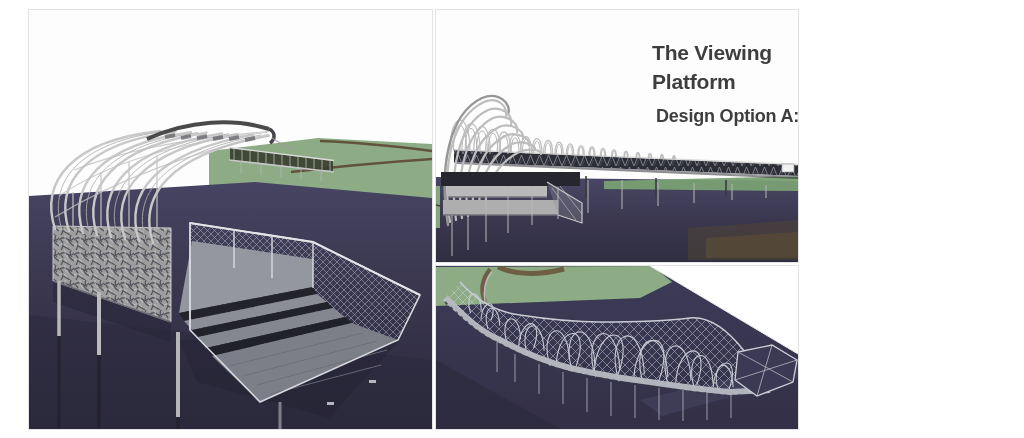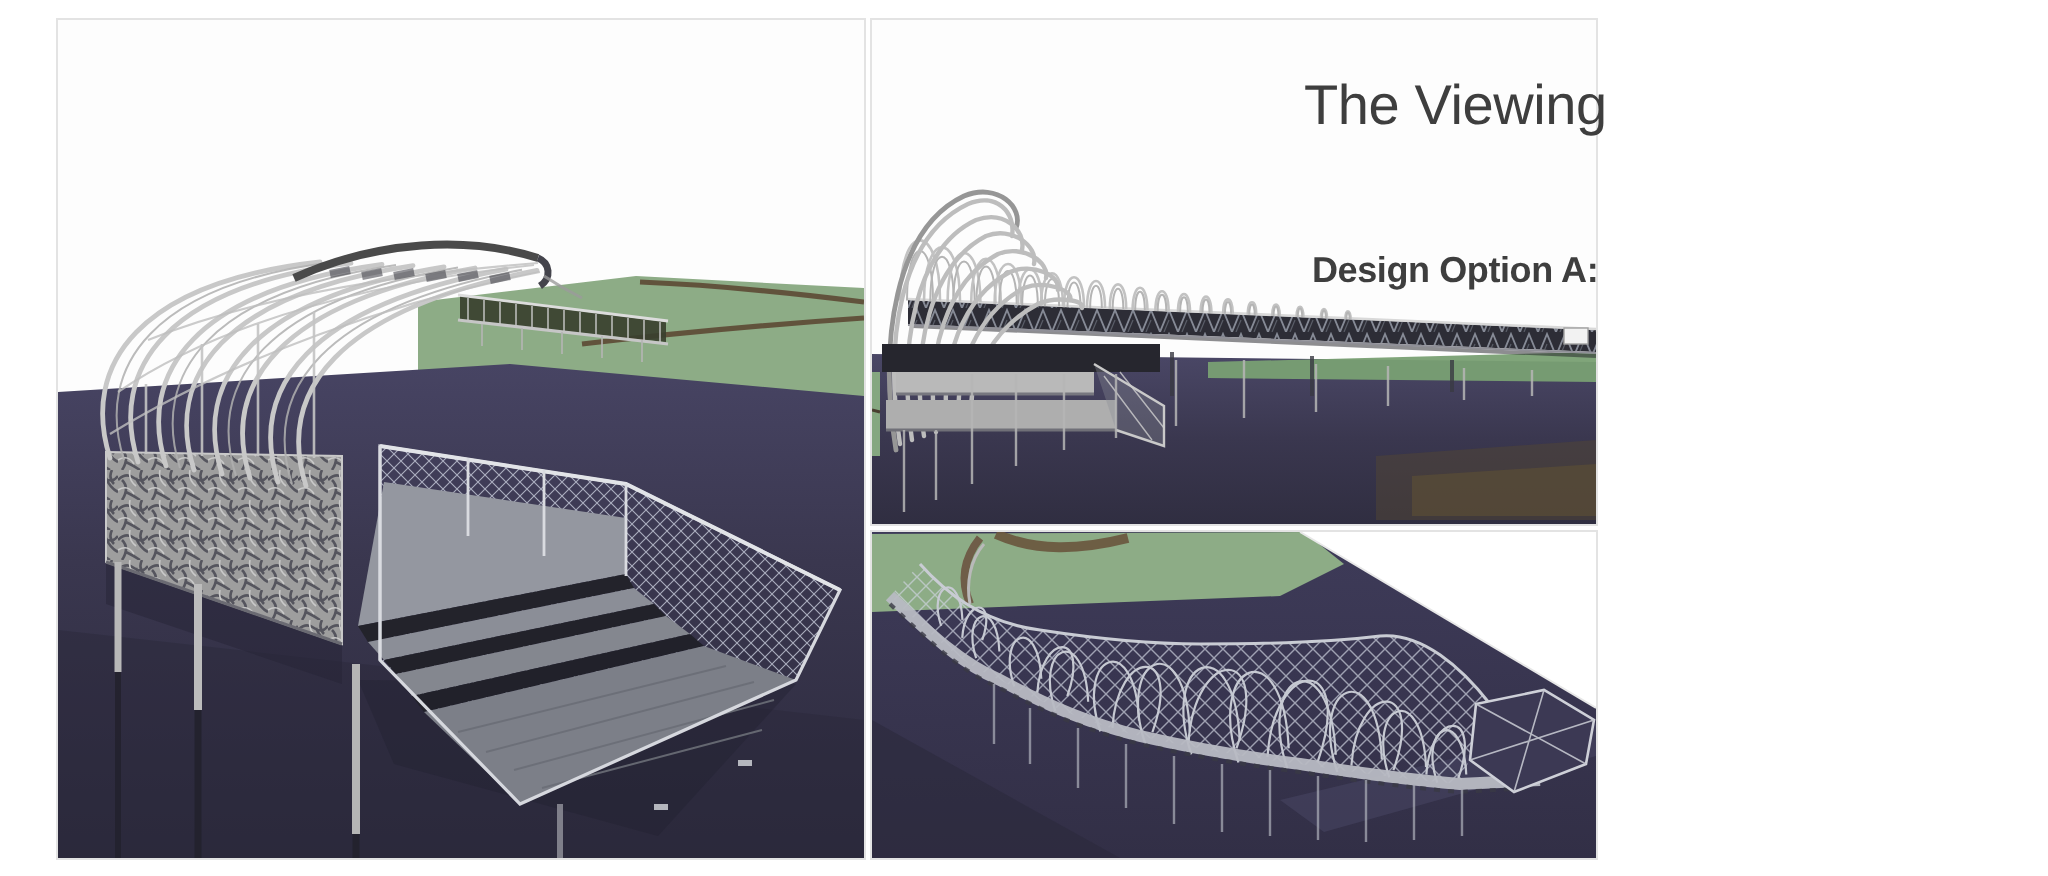--- a/index.html
+++ b/index.html
@@ -5,23 +5,23 @@
   html,body{margin:0;padding:0;background:#ffffff;}
   body{width:1024px;height:438px;position:relative;overflow:hidden;
        font-family:"Liberation Sans","DejaVu Sans",sans-serif;}
   .slide{position:absolute;inset:0;background:#ffffff;}
   .render{position:absolute;background:#fdfdfd;border:1px solid #e3e3e3;box-sizing:border-box;overflow:hidden;}
   .render svg{display:block;width:100%;height:100%;}
   #render-perspective{left:28px;top:9px;width:405px;height:421px;}
   #render-elevation{left:435px;top:9px;width:364px;height:254px;}
   #render-aerial{left:435px;top:265px;width:364px;height:165px;}
   .title-block{position:absolute;left:652px;top:38px;color:#3e3e3e;z-index:5;}
-  .title-line{display:block;font-size:28px;font-weight:400;line-height:29px;letter-spacing:-0.2px;}
+  .title-line{display:block;font-size:21px;font-weight:700;line-height:29px;letter-spacing:-0.2px;}
   .subtitle-block{position:absolute;left:656px;top:106px;color:#3e3e3e;z-index:5;}
-  .subtitle-line{display:block;font-size:18px;font-weight:700;line-height:20.5px;letter-spacing:-0.2px;margin-top:19px;}
+  .subtitle-line{display:block;font-size:18px;font-weight:700;line-height:20.5px;letter-spacing:-0.2px;}
 </style>
 </head>
 <body>
 
 <div class="slide">
 
   <div class="render" id="render-perspective">
     <svg viewBox="0 0 403 419" preserveAspectRatio="none">
       <defs>
         <linearGradient id="gNavyL" x1="0" y1="0" x2="0" y2="1">
@@ -299,18 +299,19 @@
       </g>
 
       <g>
         <path d="M61,76 V106 M79,88 V116 M103,98 V128 M127,106 V138 M151,112 V146 M175,116 V150 M199,119 V152 M223,122 V154 M247,124 V155 M271,126 V154 M295,128 V152" stroke="#aeb1bb" stroke-width="1.2" opacity="0.7"></path>
       </g>
     </svg>
   </div>
 
   <div class="title-block">
     <span class="title-line">The Viewing</span>
+    <span class="title-line">Platform</span>
   </div>
   <div class="subtitle-block">
     <span class="subtitle-line">Design Option A:</span>
   </div>
 
 </div>
 
 </body></html>

